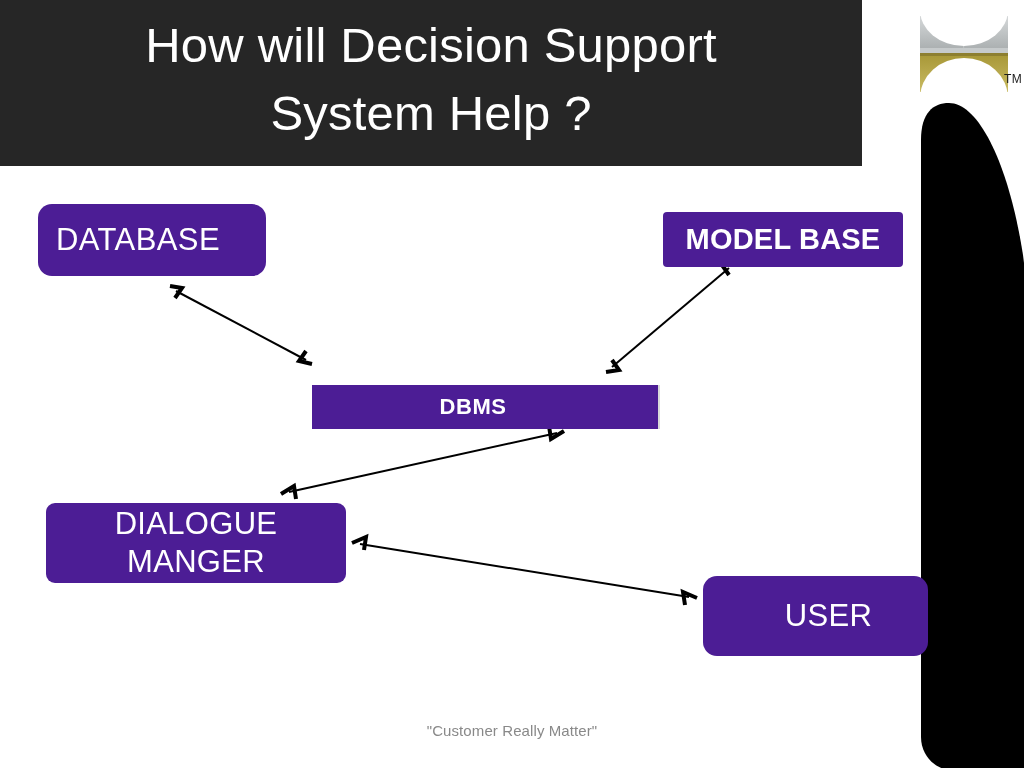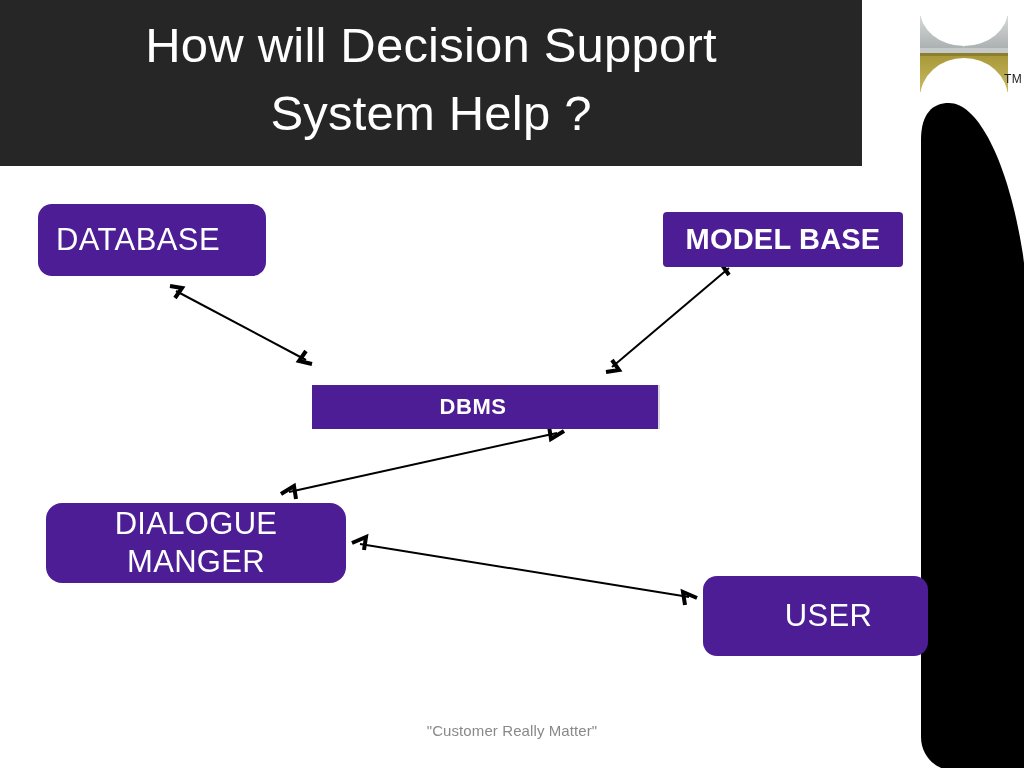--- a/index.html
+++ b/index.html
@@ -137,21 +137,21 @@
   }
   #split-divider {
     width: 2px;
     background: #d9d9d9;
     flex: 0 0 2px;
   }
 
   #node-dialogue {
     left: 46px; top: 503px;
     width: 300px; height: 80px;
-    border-radius: 16px;
+    border-radius: 9px;
   }
   #node-dialogue .node-label {
     font-size: 31px;
     font-weight: 400;
     line-height: 1.22;
     letter-spacing: 0.3px;
   }
 
   #node-user {
     left: 703px; top: 576px;

